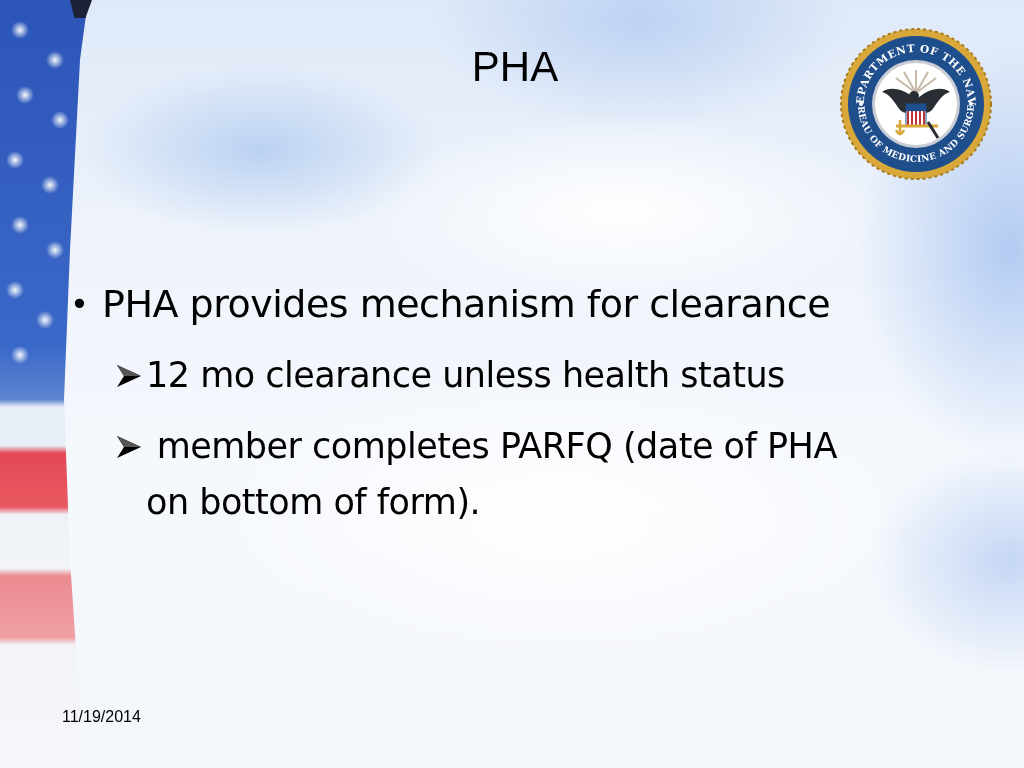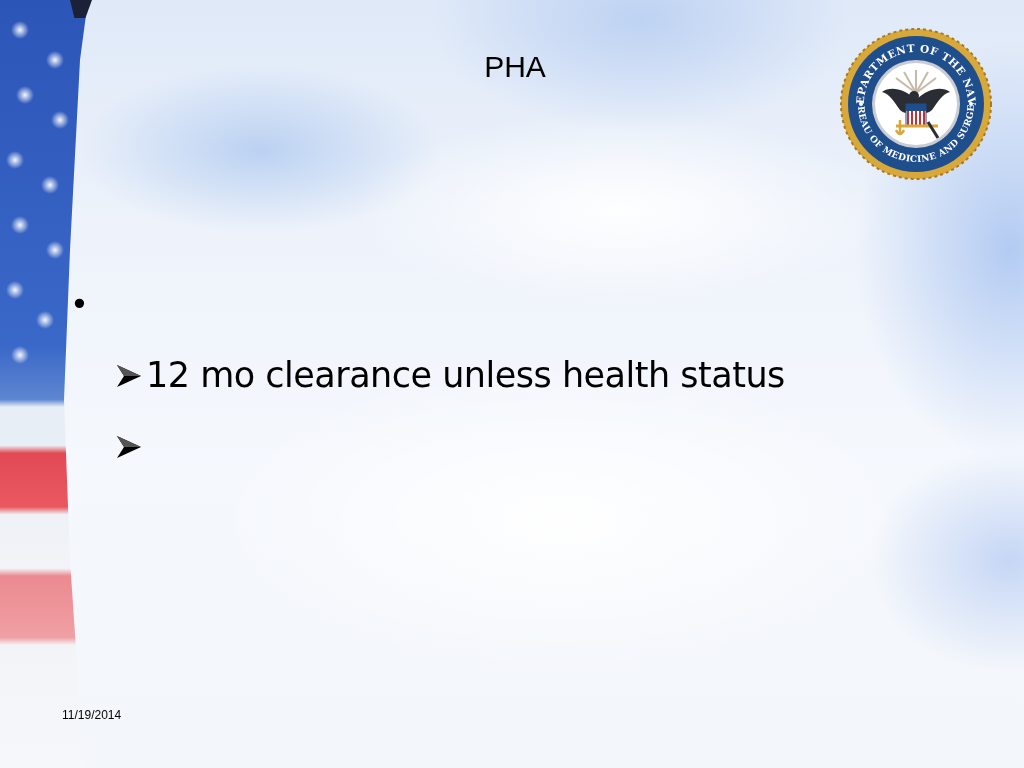--- a/index.html
+++ b/index.html
@@ -40,21 +40,21 @@
     }
     .flag-top-dark {
       position: absolute; left: 70px; top: 0; width: 22px; height: 18px;
       background: #1b2238;
       clip-path: polygon(0 0, 100% 0, 70% 100%, 20% 100%);
     }
     .title {
       position: absolute; left: 260px; top: 42px; width: 510px;
       text-align: center;
       font-family: "Liberation Sans", sans-serif;
-      font-size: 30px; line-height: 50px; color: #000;
+      font-size: 42px; line-height: 50px; color: #000;
     }
     .title span { display: block; }
     .seal {
       position: absolute; left: 838px; top: 28px; width: 156px; height: 152px;
     }
     .content {
       position: absolute; left: 70px; top: 276px; width: 930px;
       font-family: "DejaVu Sans", sans-serif; color: #000;
     }
     .l1 {
@@ -69,21 +69,21 @@
       position: relative; padding-left: 76px;
       font-size: 35px; line-height: 56px; letter-spacing: -0.5px;
       margin: 15px 0 4px 0;
     }
     .l2 .arrow {
       position: absolute; left: 46px; top: 16px; width: 26px; height: 26px;
     }
     .footer-date {
       position: absolute; left: 62px; top: 708px;
       font-family: "Liberation Sans", sans-serif;
-      font-size: 12px; color: #000;
+      font-size: 16px; color: #000;
     }
   </style>
 </head>
 <body>
 
 <div class="flag"></div>
 <div class="flag-top-dark"></div>
 
 <div class="title">
   <span>PHA</span>
@@ -129,31 +129,32 @@
     </g>
     <path d="M 58 98 L 100 98" stroke="#d8a93a" stroke-width="3"></path>
     <path d="M 62 92 L 62 106 M 58 102 Q 62 110 66 102" stroke="#d8a93a" stroke-width="2.5" fill="none"></path>
     <path d="M 90 94 L 100 110" stroke="#2a2d33" stroke-width="3"></path>
   </svg>
 </div>
 
 <div class="content">
   <div class="l1">
     <span class="bullet">•</span>
-    <br>
+    <span>PHA provides mechanism for clearance</span><br>
   </div>
   <div class="l2">
     <svg class="arrow" viewBox="0 0 26 26">
       <path d="M 1 2 L 25 13 L 1 24 L 8 13 Z" fill="#000"></path>
       <path d="M 1 2 L 25 13 L 8 13 Z" fill="#555"></path>
     </svg>
     <span>12 mo clearance unless health status</span><br>
   </div>
   <div class="l2">
     <svg class="arrow" viewBox="0 0 26 26">
       <path d="M 1 2 L 25 13 L 1 24 L 8 13 Z" fill="#000"></path>
       <path d="M 1 2 L 25 13 L 8 13 Z" fill="#555"></path>
     </svg>
-    <br>
+    <span style="white-space:pre"> member completes PARFQ (date of PHA</span><br>
+    <span>on bottom of form).</span>
   </div>
 </div>
 
 <div class="footer-date">11/19/2014</div>
 
 </body></html>

